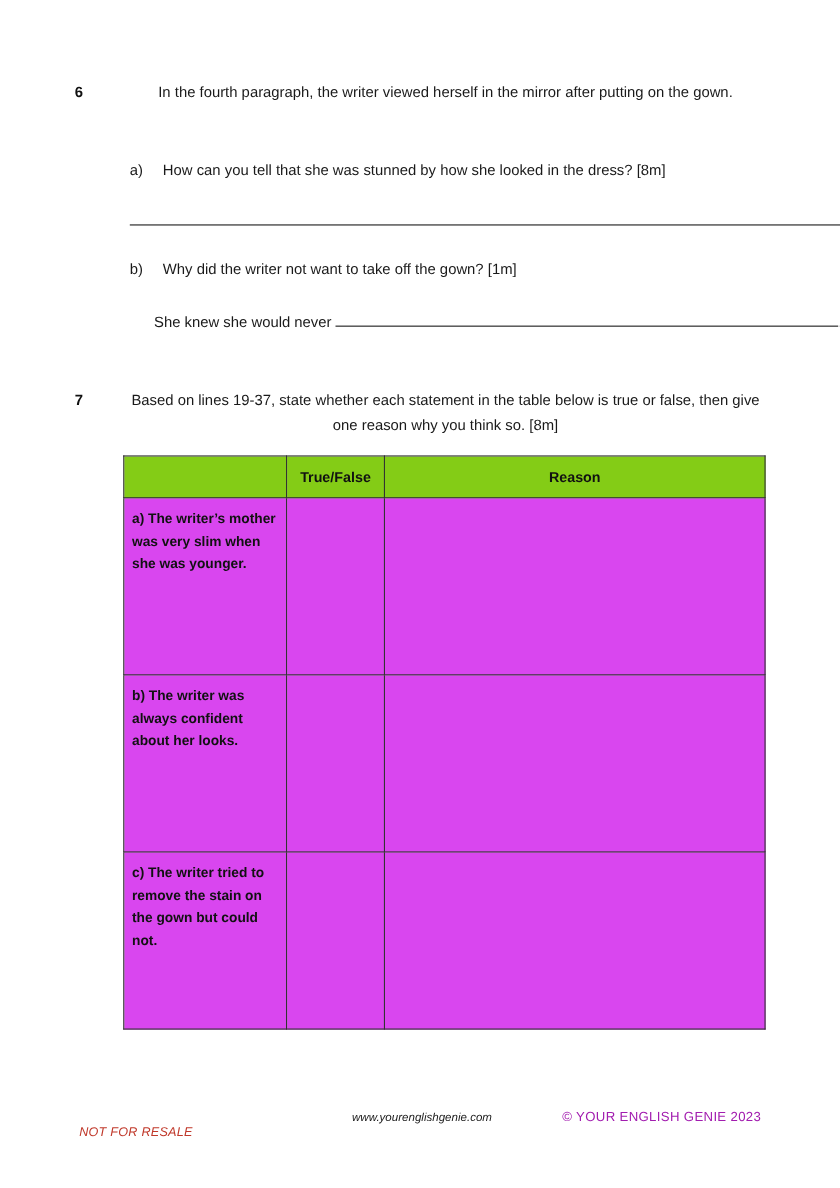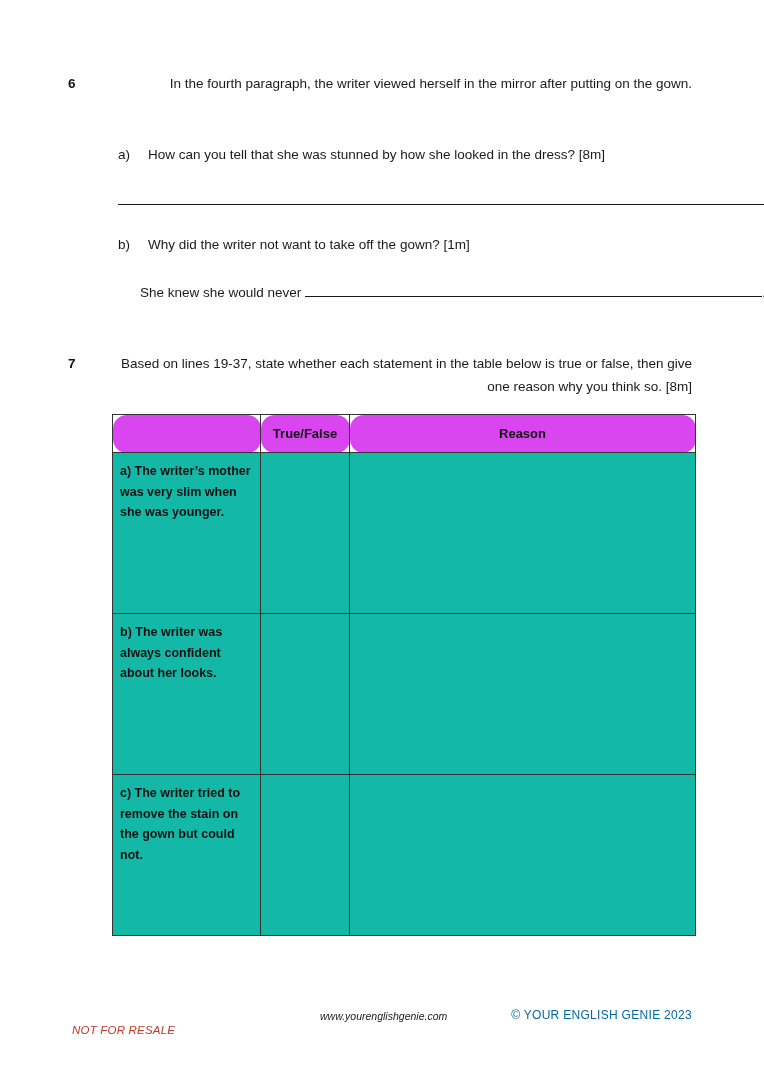--- a/index.html
+++ b/index.html
@@ -37,21 +37,21 @@
     line-height: 23px;
     color: #111111;
   }
   .q-body {
     position: absolute;
     left: 118px;
     width: 574px;
     font-size: 13.5px;
     line-height: 23px;
     color: #1a1a1a;
-    text-align: right;
+    text-align: center;
   }
 
   
   .subq {
     position: absolute;
     left: 118px;
     width: 590px;
     font-size: 13.5px;
     line-height: 23px;
     color: #1a1a1a;
@@ -100,37 +100,36 @@
     width: 580px;
     border-collapse: collapse;
     table-layout: fixed;
   }
   .tf-table td, .tf-table th {
     border: 1.6px solid #333333;
     padding: 0;
     margin: 0;
   }
   .tf-table thead th {
-    background: #d946ef;
+    background: #84cc16;
     height: 37px;
     font-size: 13px;
     font-weight: bold;
     color: #111111;
     text-align: center;
     vertical-align: middle;
-    border-radius: 14px;
   }
   .tf-table thead th.col-stmt { width: 147px; }
   .tf-table thead th.col-tf   { width: 88px; }
   .tf-table thead th.col-rsn  { width: 345px; }
 
   .tf-table tbody td {
     height: 160px;
     vertical-align: top;
-    background: #14b8a6;
+    background: #d946ef;
   }
   .cell-stmt {
     font-size: 12.5px;
     font-weight: bold;
     line-height: 20.5px;
     color: #111111;
     padding: 8px 8px 8px 7px !important;
     box-sizing: border-box;
   }
 
@@ -158,21 +157,21 @@
     font-size: 10.5px;
     font-style: italic;
     color: #1a1a1a;
     padding-left: 20px;
   }
   .footer-right {
     position: absolute;
     right: 72px;
     top: 0;
     font-size: 12px;
-    color: #0369a1;
+    color: #a21caf;
     letter-spacing: 0.3px;
   }
 </style>
 </head>
 <body>
 
 <div class="page">
 
   <div class="question" style="top:72px;">
     <div class="q-num">6</div>

